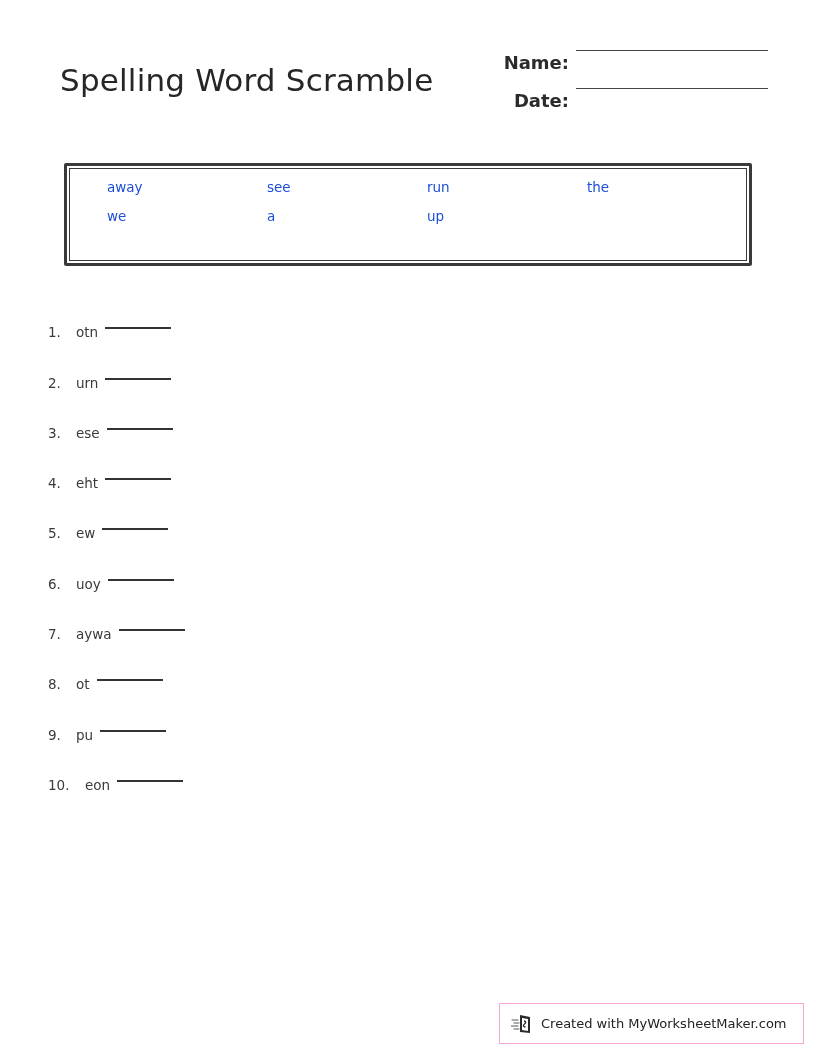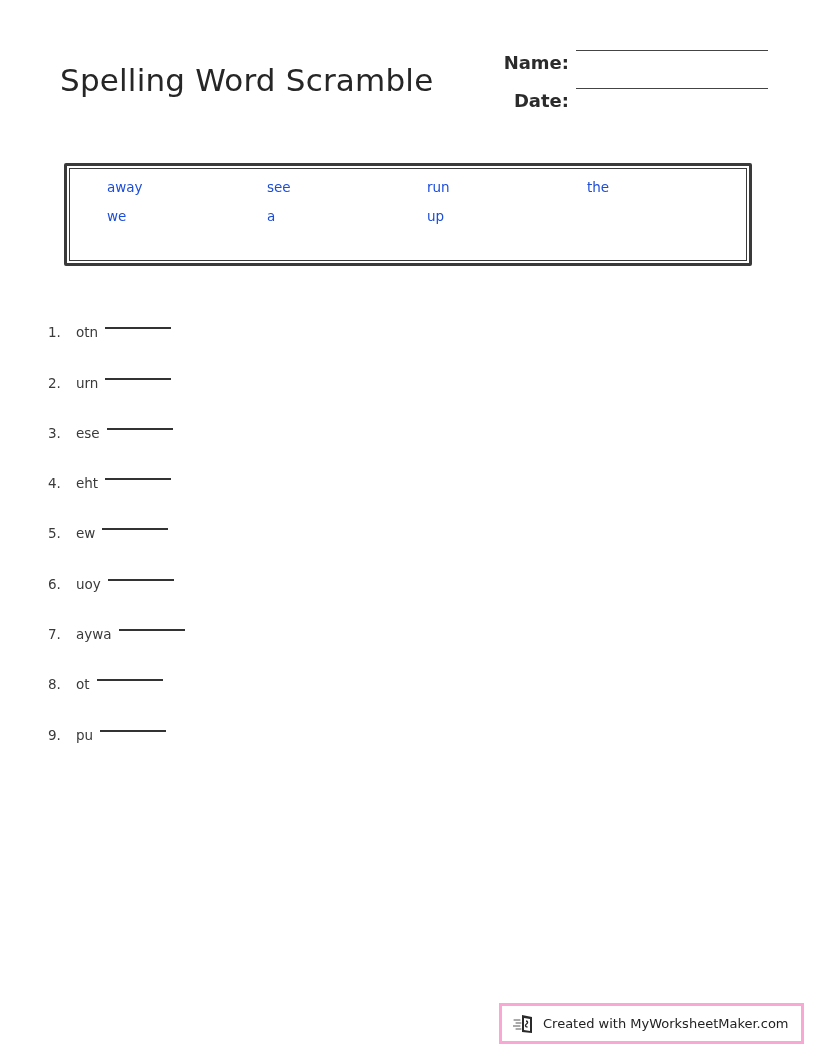--- a/index.html
+++ b/index.html
@@ -115,21 +115,21 @@
       border-bottom: 2px solid #333;
       margin-bottom: 14px;
     }
 
     .footer-badge {
       position: absolute;
       left: 499px;
       top: 1003px;
       width: 305px;
       height: 41px;
-      border: 3px solid #f9a8d4;
+      border: 1px solid #f9a8d4;
       box-sizing: border-box;
       display: flex;
       align-items: center;
       padding-left: 11px;
       background: #fff;
     }
     .footer-badge .logo {
       width: 24px;
       height: 22px;
       margin-right: 6px;
@@ -206,20 +206,25 @@
     <span class="answer-line"></span>
   </li>
   <li class="problem">
     <span class="num">8.</span>
     <span class="scrambled">ot</span>
     <span class="answer-line"></span>
   </li>
   <li class="problem">
     <span class="num">9.</span>
     <span class="scrambled">pu</span>
+    <span class="answer-line"></span>
+  </li>
+  <li class="problem wide">
+    <span class="num">10.</span>
+    <span class="scrambled">eon</span>
     <span class="answer-line"></span>
   </li>
 </ol>
 
 <div class="footer-badge">
   <span class="logo">
     <svg width="24" height="22" viewBox="0 0 24 22">
       <g stroke="#555" stroke-width="1" stroke-linecap="round">
         <line x1="1" y1="7" x2="7" y2="7"></line>
         <line x1="3" y1="10" x2="8" y2="10"></line>

